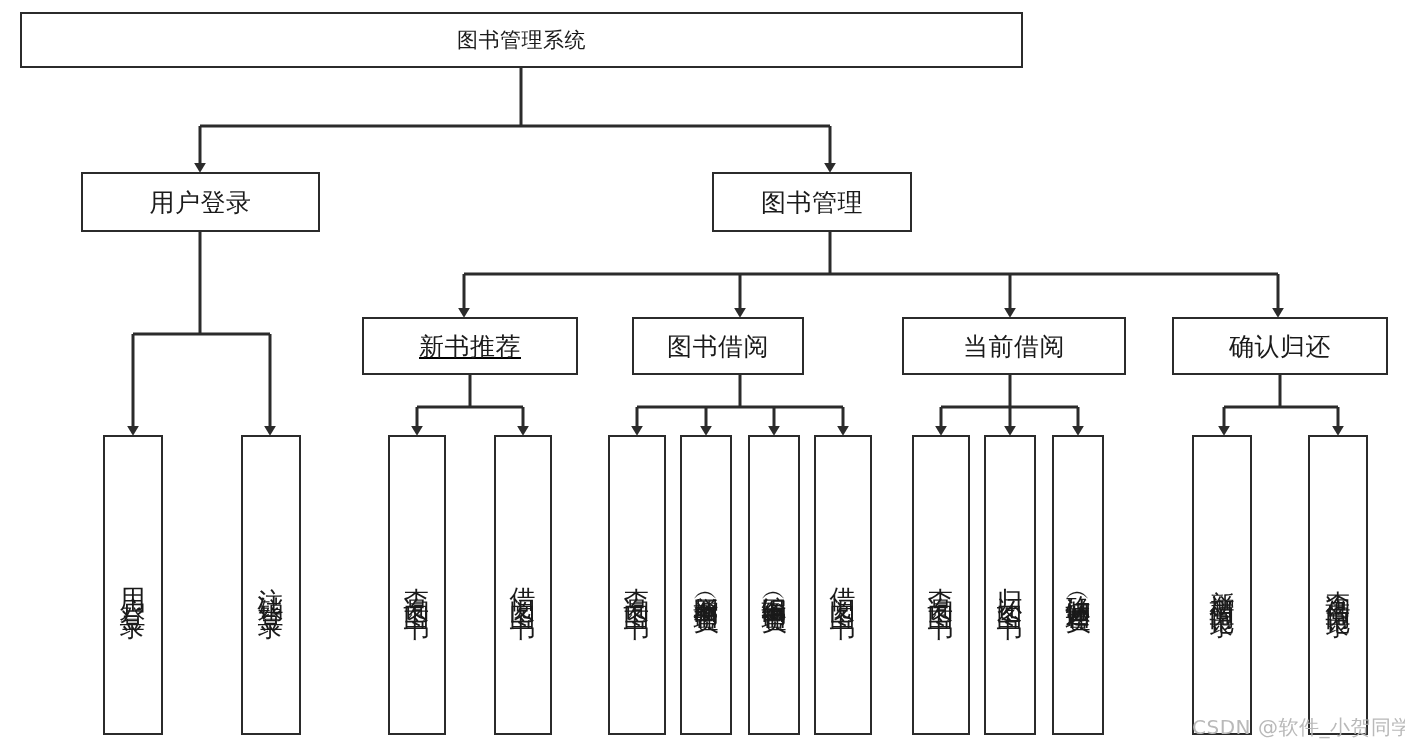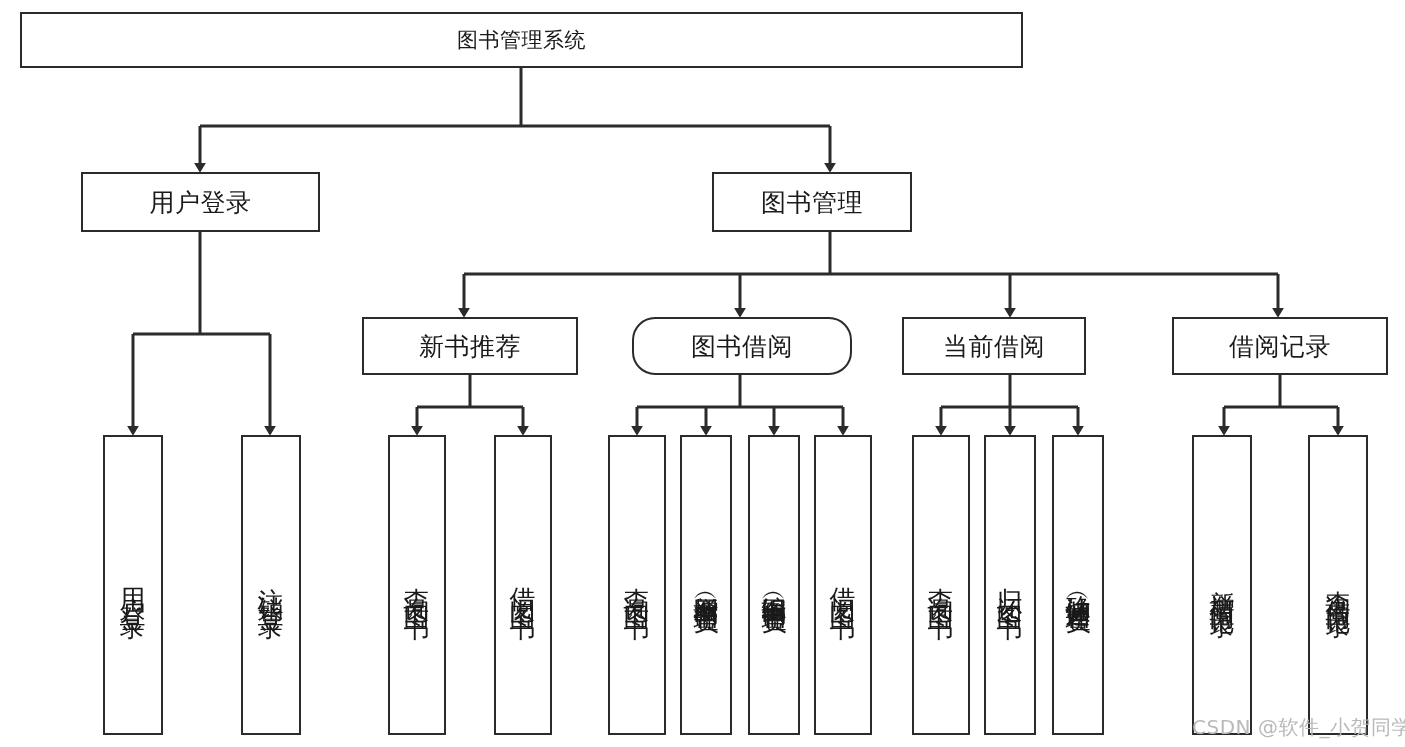--- a/index.html
+++ b/index.html
@@ -137,31 +137,31 @@
     <span class="lbl">图书管理系统</span>
   </div>
 
   <div class="node horiz" style="left:81px;top:172px;width:239px;height:60px;">
     <span class="lbl">用户登录</span>
   </div>
   <div class="node horiz" style="left:712px;top:172px;width:200px;height:60px;">
     <span class="lbl">图书管理</span>
   </div>
 
-  <div class="node horiz" style="left:362px;top:317px;width:216px;height:58px;">
+  <div class="node horiz" style="left:362px;top:317px;width:216px;height:58px;text-decoration:underline;">
     <span class="lbl">新书推荐</span>
   </div>
-  <div class="node horiz" style="left:632px;top:317px;width:220px;height:58px;border-radius:23px;">
+  <div class="node horiz" style="left:632px;top:317px;width:172px;height:58px;">
     <span class="lbl">图书借阅</span>
   </div>
-  <div class="node horiz" style="left:902px;top:317px;width:184px;height:58px;">
+  <div class="node horiz" style="left:902px;top:317px;width:224px;height:58px;">
     <span class="lbl">当前借阅</span>
   </div>
   <div class="node horiz" style="left:1172px;top:317px;width:216px;height:58px;">
-    <span class="lbl">借阅记录</span>
+    <span class="lbl">确认归还</span>
   </div>
 
   <div class="node vert" style="left:103px;top:435px;width:60px;height:300px;">
     <span class="lbl">用户登录</span>
   </div>
   <div class="node vert" style="left:241px;top:435px;width:60px;height:300px;">
     <span class="lbl">注销登录</span>
   </div>
 
   <div class="node vert" style="left:388px;top:435px;width:58px;height:300px;">

